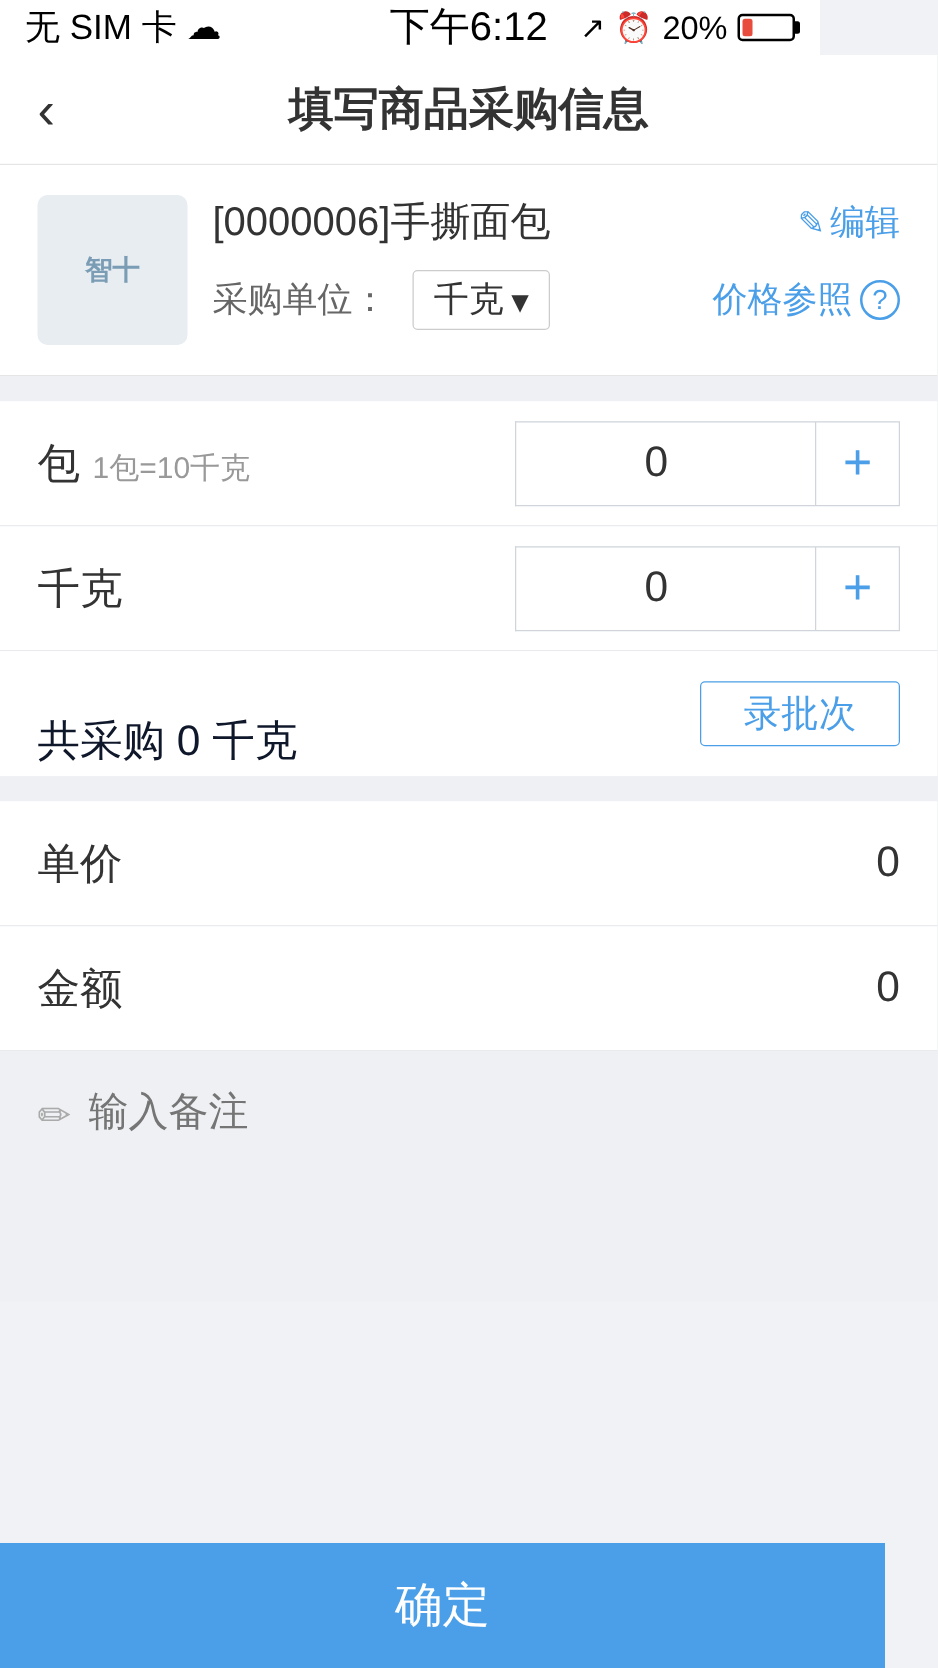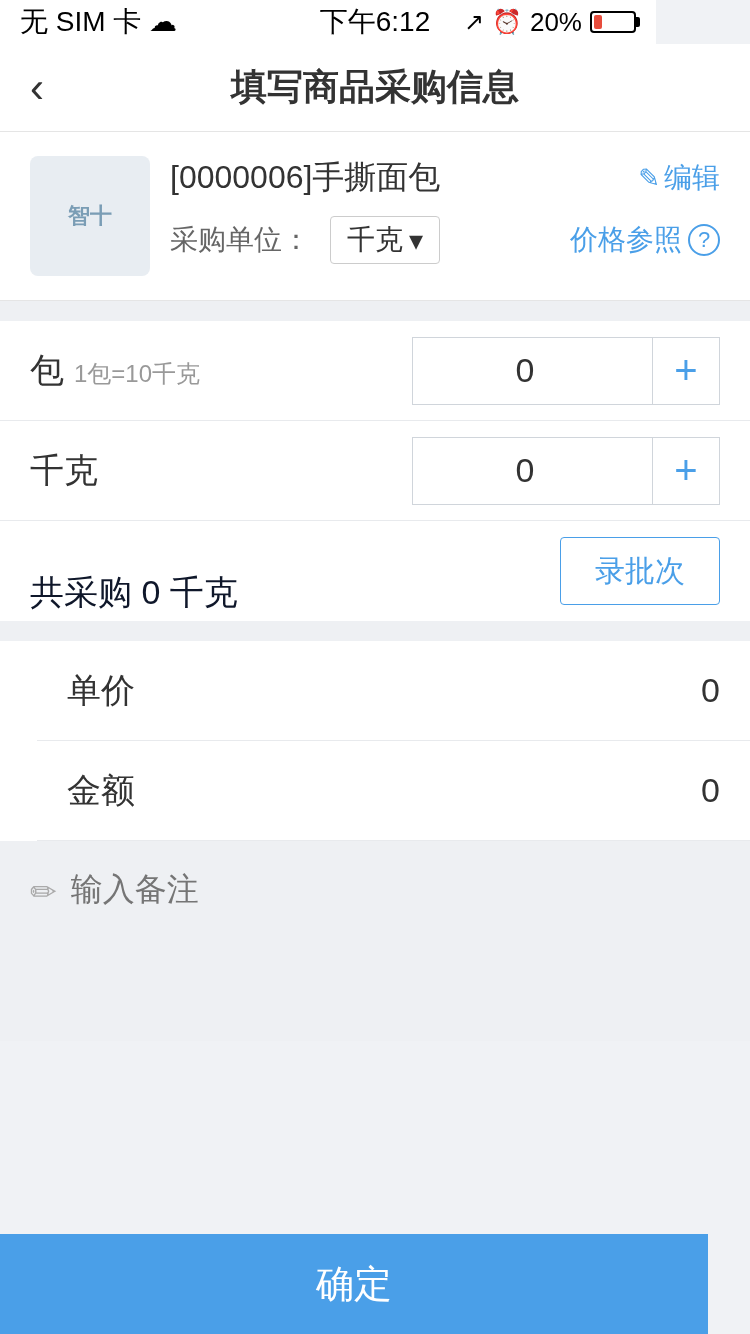--- a/index.html
+++ b/index.html
@@ -25,21 +25,21 @@
     }
     .status-left {
       font-size: 28px;
       color: #000;
       font-weight: 500;
       display: flex;
       align-items: center;
       gap: 10px;
     }
     .status-center {
-      font-size: 28px;
+      font-size: 32px;
       font-weight: 400;
       color: #000;
       position: absolute;
       left: 50%;
       transform: translateX(-50%);
     }
     .status-right {
       display: flex;
       align-items: center;
       gap: 8px;
@@ -239,21 +239,21 @@
       height: 100px;
       background: #fff;
     }
     .summary-text {
       font-size: 34px;
       color: #0f172a;
       margin-top: 44px;
     }
     .record-btn {
       width: 160px;
-      height: 68px;
+      height: 52px;
       border: 1px solid #4a9fe8;
       background: #fff;
       border-radius: 4px;
       font-size: 30px;
       color: #4a9fe8;
       display: flex;
       align-items: center;
       justify-content: center;
       cursor: pointer;
     }
@@ -263,21 +263,20 @@
       background: #fff;
       margin-top: 0;
     }
     .price-row {
       display: flex;
       align-items: center;
       justify-content: space-between;
       padding: 0 30px;
       height: 100px;
       border-bottom: 1px solid #e8eaed;
-      margin-left: 37px;
     }
     .price-label {
       font-size: 34px;
       color: #333;
     }
     .price-value {
       font-size: 34px;
       color: #333;
     }
 

